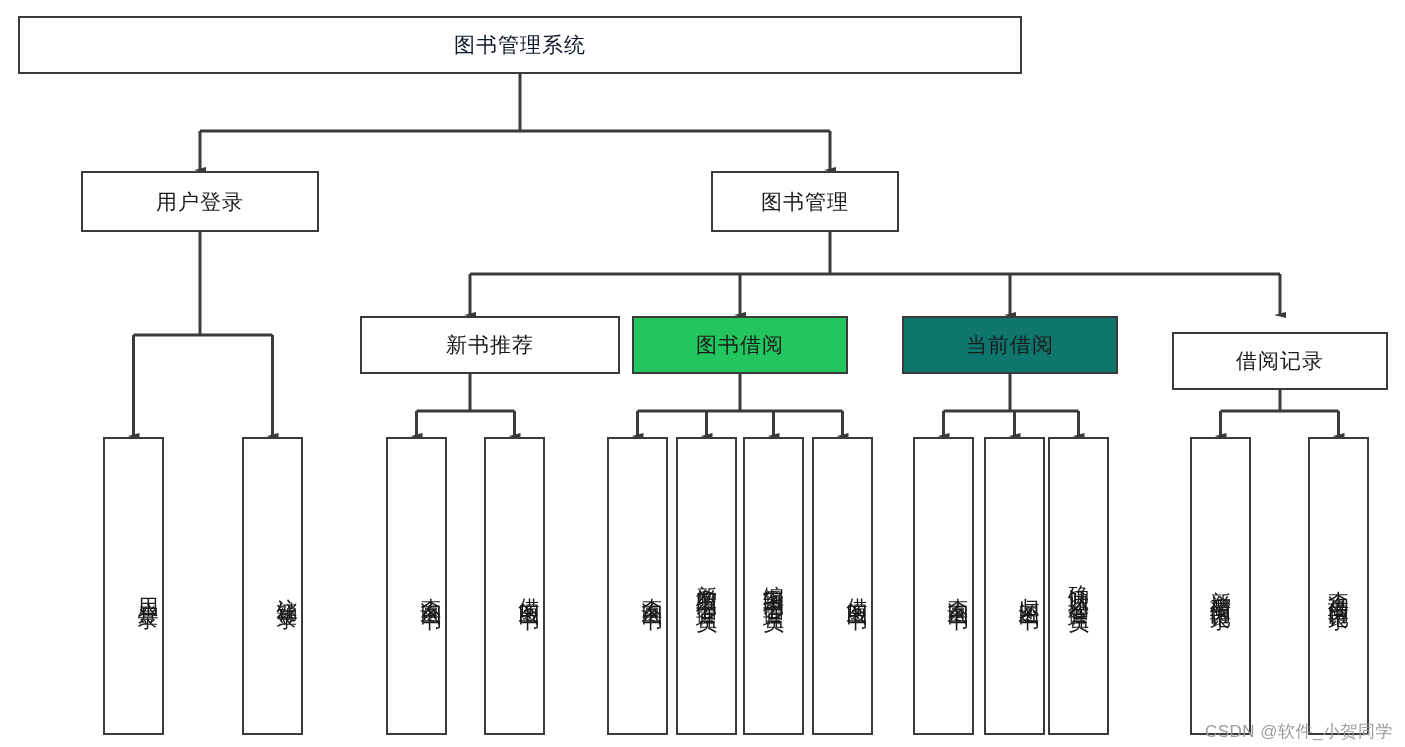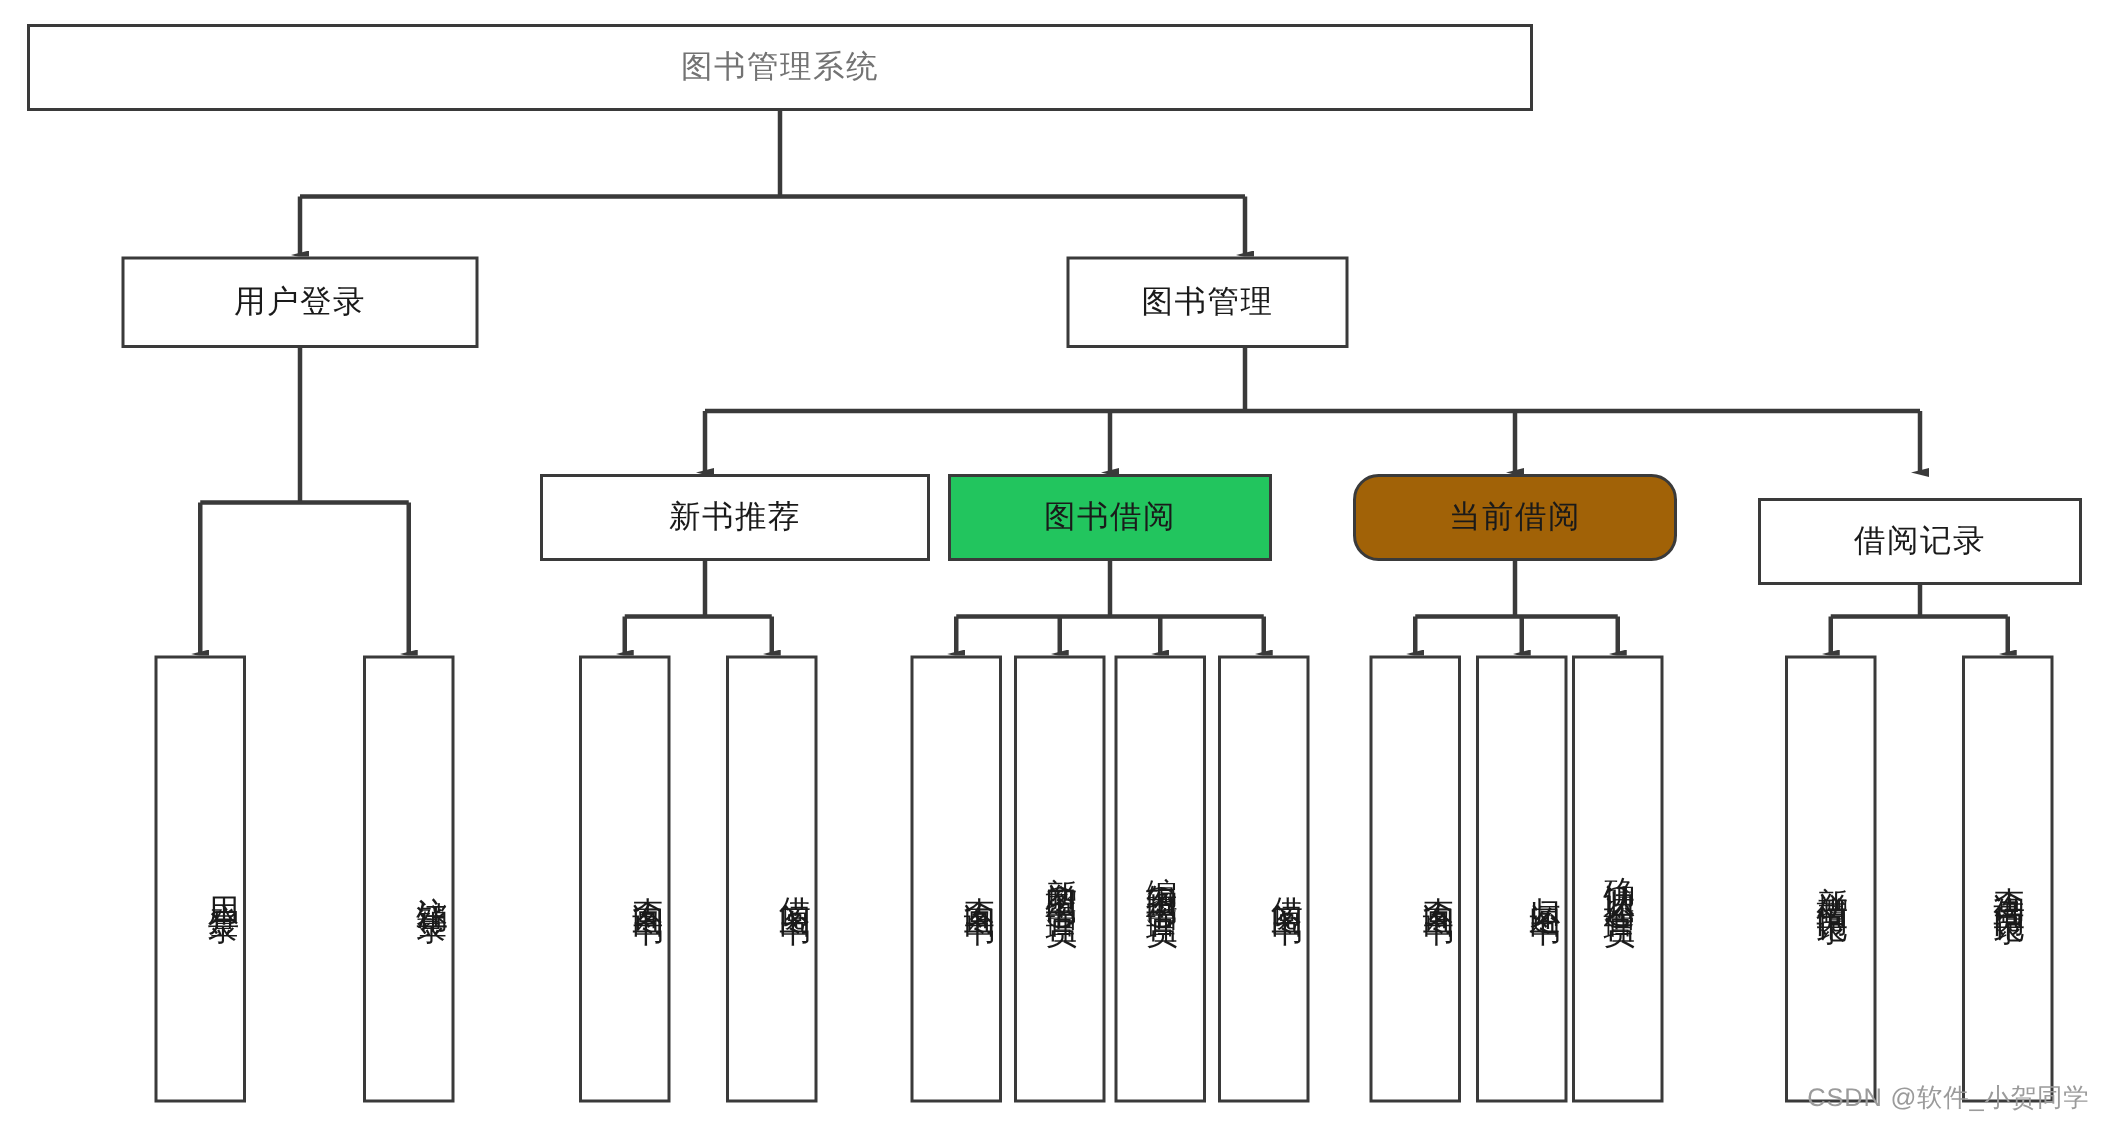--- a/index.html
+++ b/index.html
@@ -106,36 +106,36 @@
         <line x1="943.5" y1="411" x2="943.5" y2="436" stroke="#3a3a3a" stroke-width="3" marker-end="url(#arrowhead)"></line>
         <line x1="1014.5" y1="411" x2="1014.5" y2="436" stroke="#3a3a3a" stroke-width="3" marker-end="url(#arrowhead)"></line>
         <line x1="1078.5" y1="411" x2="1078.5" y2="436" stroke="#3a3a3a" stroke-width="3" marker-end="url(#arrowhead)"></line>
         <line x1="1280" y1="374" x2="1280" y2="411" stroke="#3a3a3a" stroke-width="3"></line>
         <line x1="1220.5" y1="411" x2="1338.5" y2="411" stroke="#3a3a3a" stroke-width="3"></line>
         <line x1="1220.5" y1="411" x2="1220.5" y2="436" stroke="#3a3a3a" stroke-width="3" marker-end="url(#arrowhead)"></line>
         <line x1="1338.5" y1="411" x2="1338.5" y2="436" stroke="#3a3a3a" stroke-width="3" marker-end="url(#arrowhead)"></line>
       </g>
   </svg>
   <div id="nodes">
-      <div class="node horizontal" style="left: 18px; top: 16px; width: 1004px; height: 58px; border-color: rgb(58, 58, 58); background: rgb(255, 255, 255); color: #737373;">
+      <div class="node horizontal" style="left: 18px; top: 16px; width: 1004px; height: 58px; border-color: rgb(58, 58, 58); background: rgb(255, 255, 255); color: #0f172a;">
         <span class="node-label">图书管理系统</span>
       </div>
       <div class="node horizontal" style="left: 81px; top: 171px; width: 238px; height: 61px; border-color: rgb(58, 58, 58); background: rgb(255, 255, 255); color: rgb(26, 26, 26);">
         <span class="node-label">用户登录</span>
       </div>
       <div class="node horizontal" style="left: 711px; top: 171px; width: 188px; height: 61px; border-color: rgb(58, 58, 58); background: rgb(255, 255, 255); color: rgb(26, 26, 26);">
         <span class="node-label">图书管理</span>
       </div>
       <div class="node horizontal" style="left: 360px; top: 316px; width: 260px; height: 58px; border-color: rgb(58, 58, 58); background: rgb(255, 255, 255); color: rgb(26, 26, 26);">
         <span class="node-label">新书推荐</span>
       </div>
       <div class="node horizontal" style="left: 632px; top: 316px; width: 216px; height: 58px; border-color: rgb(58, 58, 58); background: #22c55e; color: rgb(26, 26, 26);">
         <span class="node-label">图书借阅</span>
       </div>
-      <div class="node horizontal" style="left: 902px; top: 316px; width: 216px; height: 58px; border-color: rgb(58, 58, 58); background: #a16207; color: rgb(26, 26, 26); border-radius: 17px;">
+      <div class="node horizontal" style="left: 902px; top: 316px; width: 216px; height: 58px; border-color: rgb(58, 58, 58); background: #0f766e; color: rgb(26, 26, 26);">
         <span class="node-label">当前借阅</span>
       </div>
       <div class="node horizontal" style="left: 1172px; top: 332px; width: 216px; height: 58px; border-color: rgb(58, 58, 58); background: rgb(255, 255, 255); color: rgb(26, 26, 26);">
         <span class="node-label">借阅记录</span>
       </div>
       <div class="node vertical" style="left: 103px; top: 437px; width: 61px; height: 298px; border-color: rgb(58, 58, 58); background: rgb(255, 255, 255); color: rgb(26, 26, 26);">
         <span class="node-label">用户登录</span>
       </div>
       <div class="node vertical" style="left: 242px; top: 437px; width: 61px; height: 298px; border-color: rgb(58, 58, 58); background: rgb(255, 255, 255); color: rgb(26, 26, 26);">
         <span class="node-label">注销登录</span>

